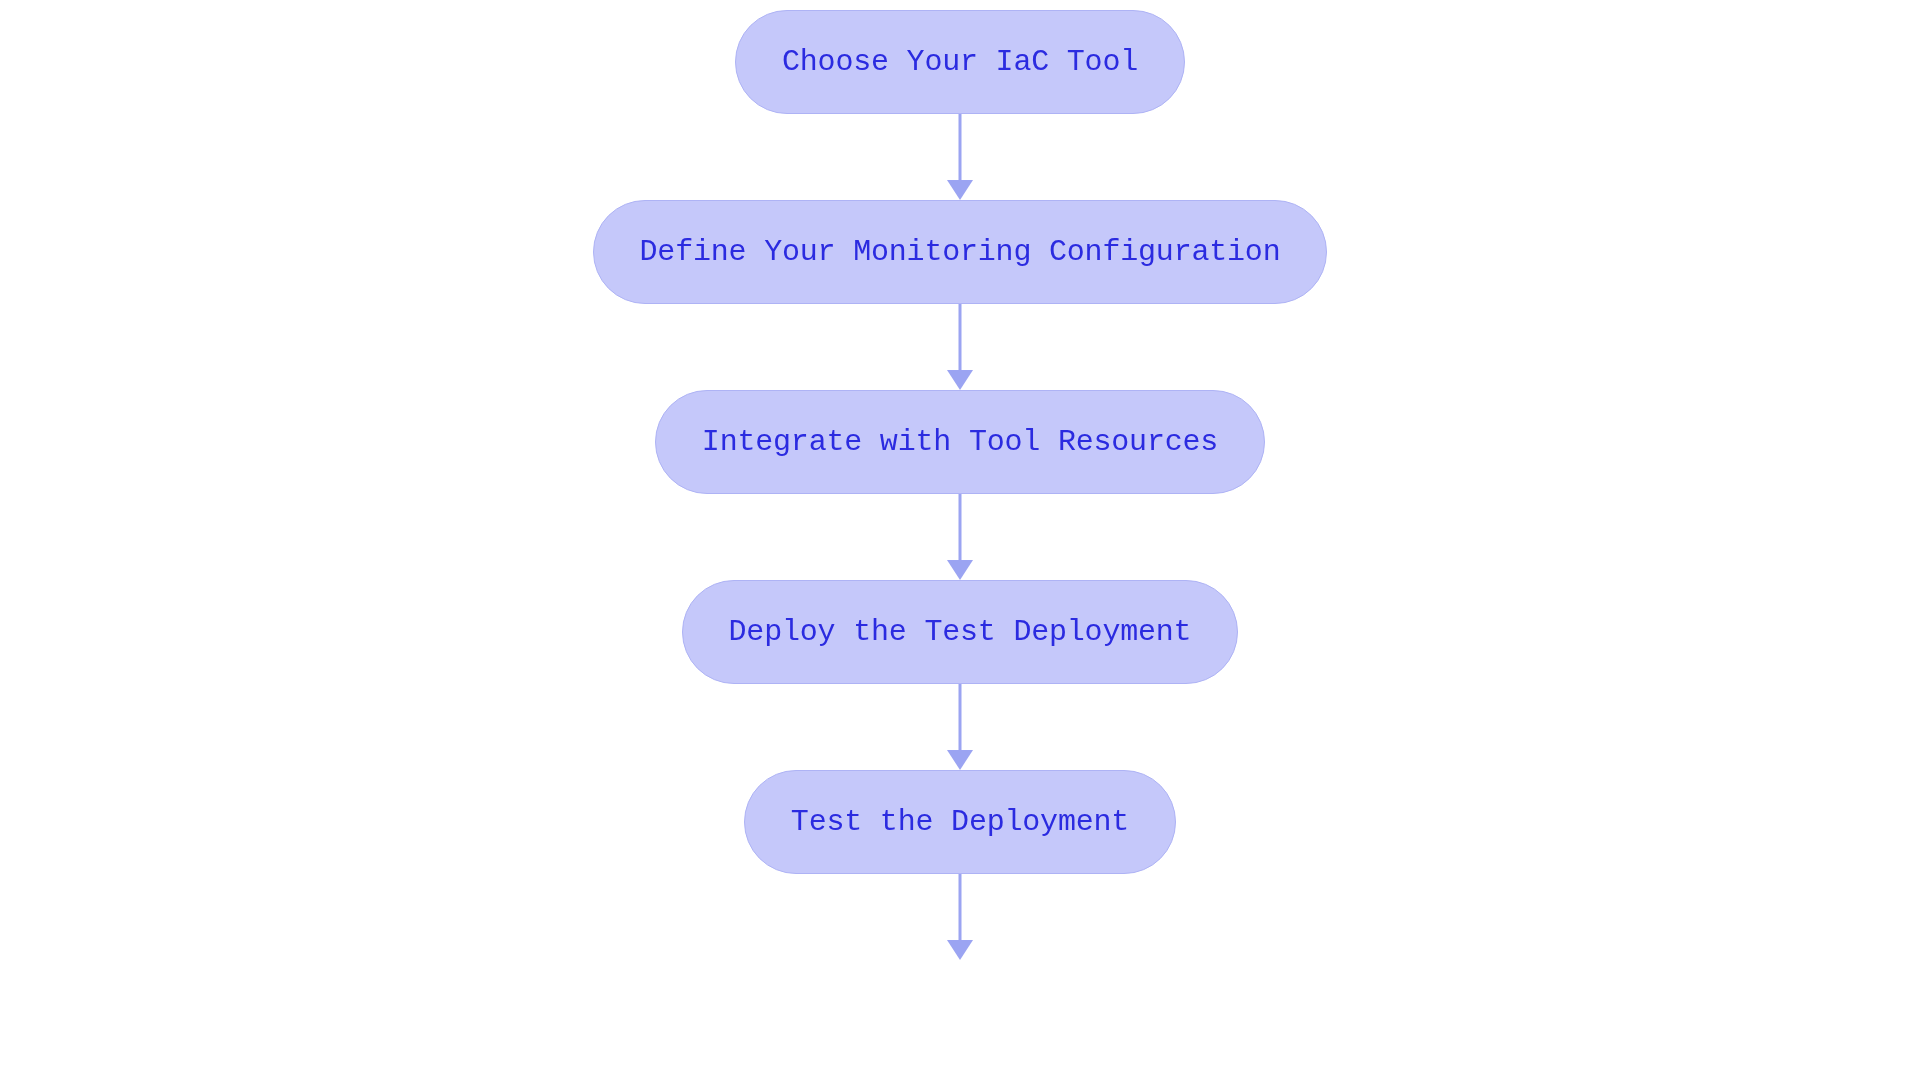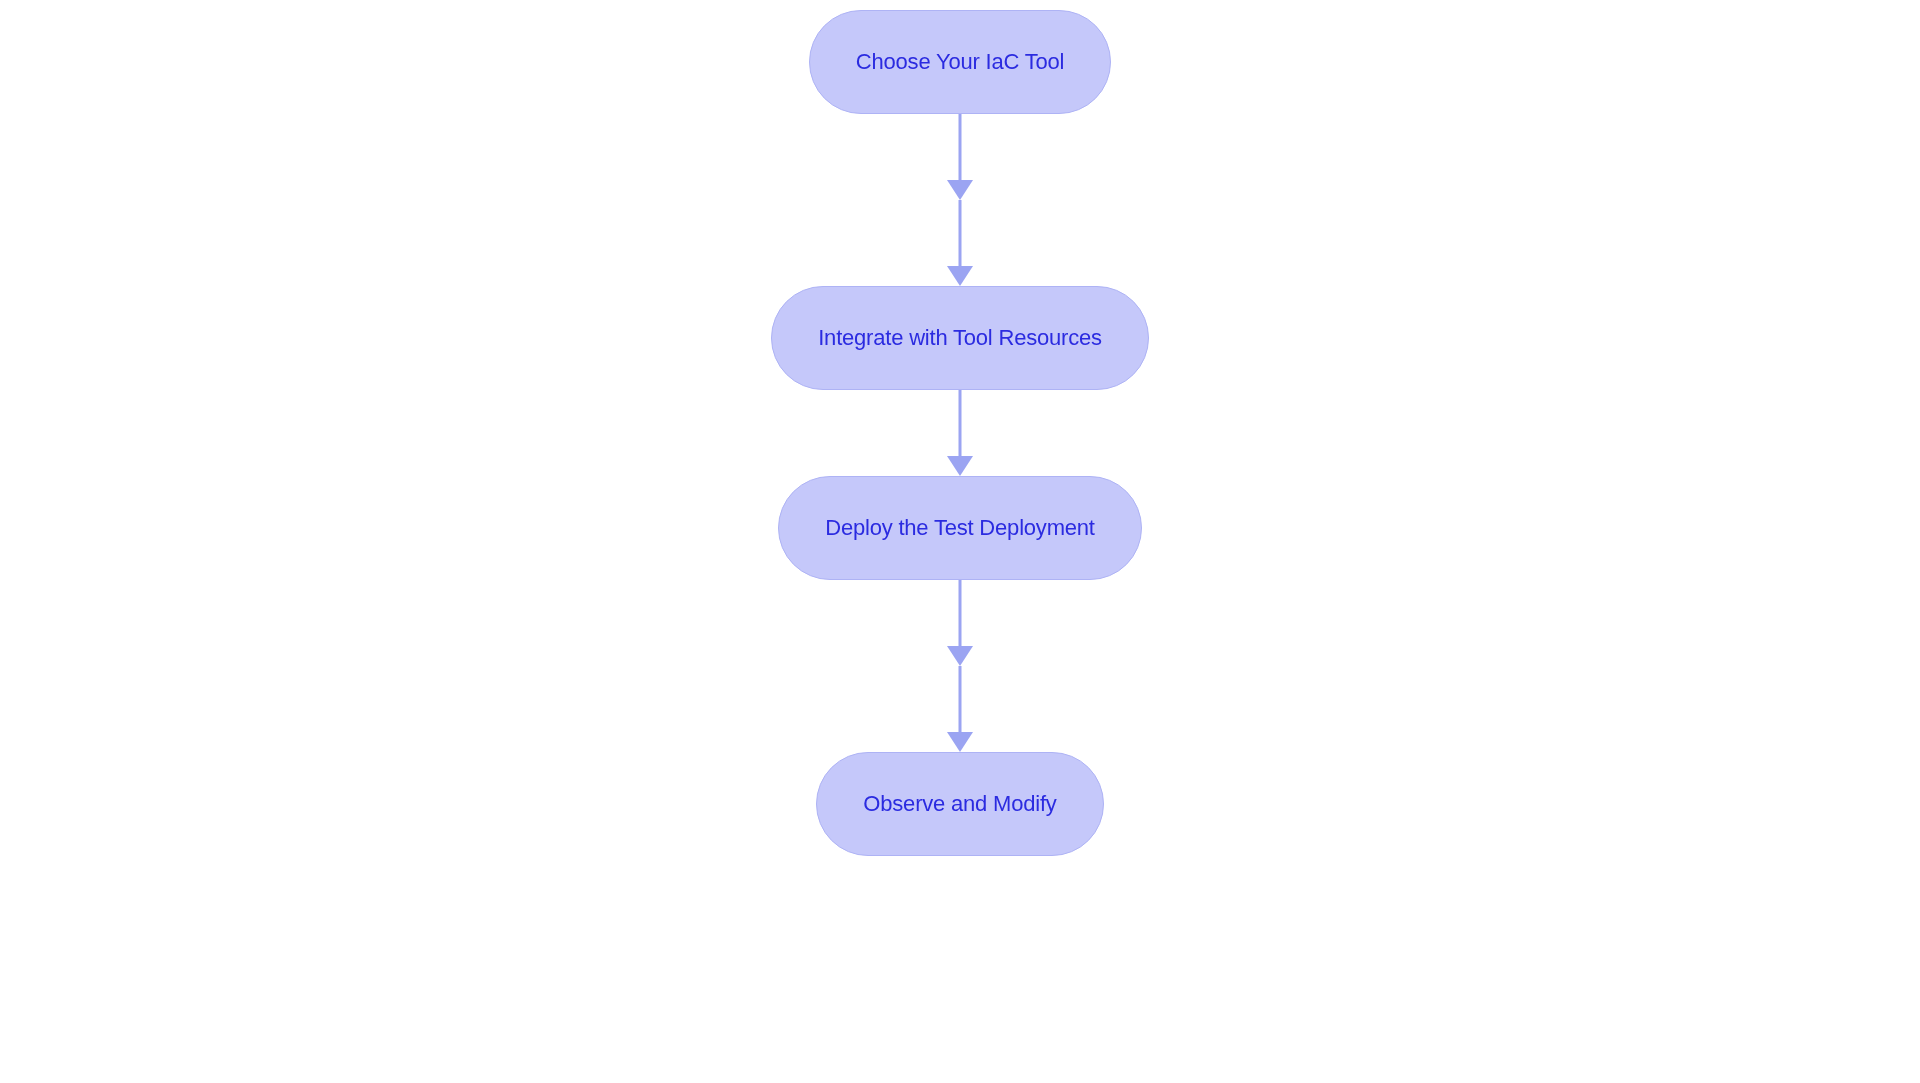--- a/index.html
+++ b/index.html
@@ -40,22 +40,22 @@
     justify-content: center;
     background: #c5c8fa;
     border: 1.6px solid #aeb3f5;
     border-radius: 52px;
     padding: 0 46px;
     white-space: nowrap;
   }
 
   .node-label {
     color: #2b2be0;
-    font-family: Liberation Sans, sans-serif;
-    font-size: 22px;
+    font-family: Liberation Mono, monospace;
+    font-size: 30px;
     font-weight: 400;
     letter-spacing: -0.2px;
     line-height: 1;
   }
 
   .connector {
     position: relative;
     width: 26px;
     height: 86px;
     display: flex;
@@ -97,20 +97,23 @@
 
     <div class="node">
       <span class="node-label">Choose Your IaC Tool</span>
     </div>
 
     <div class="connector">
       <span class="connector-line"></span>
       <span class="connector-head"></span>
     </div>
 
+    <div class="node">
+      <span class="node-label">Define Your Monitoring Configuration</span>
+    </div>
 
     <div class="connector">
       <span class="connector-line"></span>
       <span class="connector-head"></span>
     </div>
 
     <div class="node">
       <span class="node-label">Integrate with Tool Resources</span>
     </div>
 
@@ -121,24 +124,24 @@
 
     <div class="node">
       <span class="node-label">Deploy the Test Deployment</span>
     </div>
 
     <div class="connector">
       <span class="connector-line"></span>
       <span class="connector-head"></span>
     </div>
 
+    <div class="node">
+      <span class="node-label">Test the Deployment</span>
+    </div>
 
     <div class="connector">
       <span class="connector-line"></span>
       <span class="connector-head"></span>
     </div>
 
-    <div class="node">
-      <span class="node-label">Observe and Modify</span>
-    </div>
 
   </div>
 </div>
 
 </body></html>

